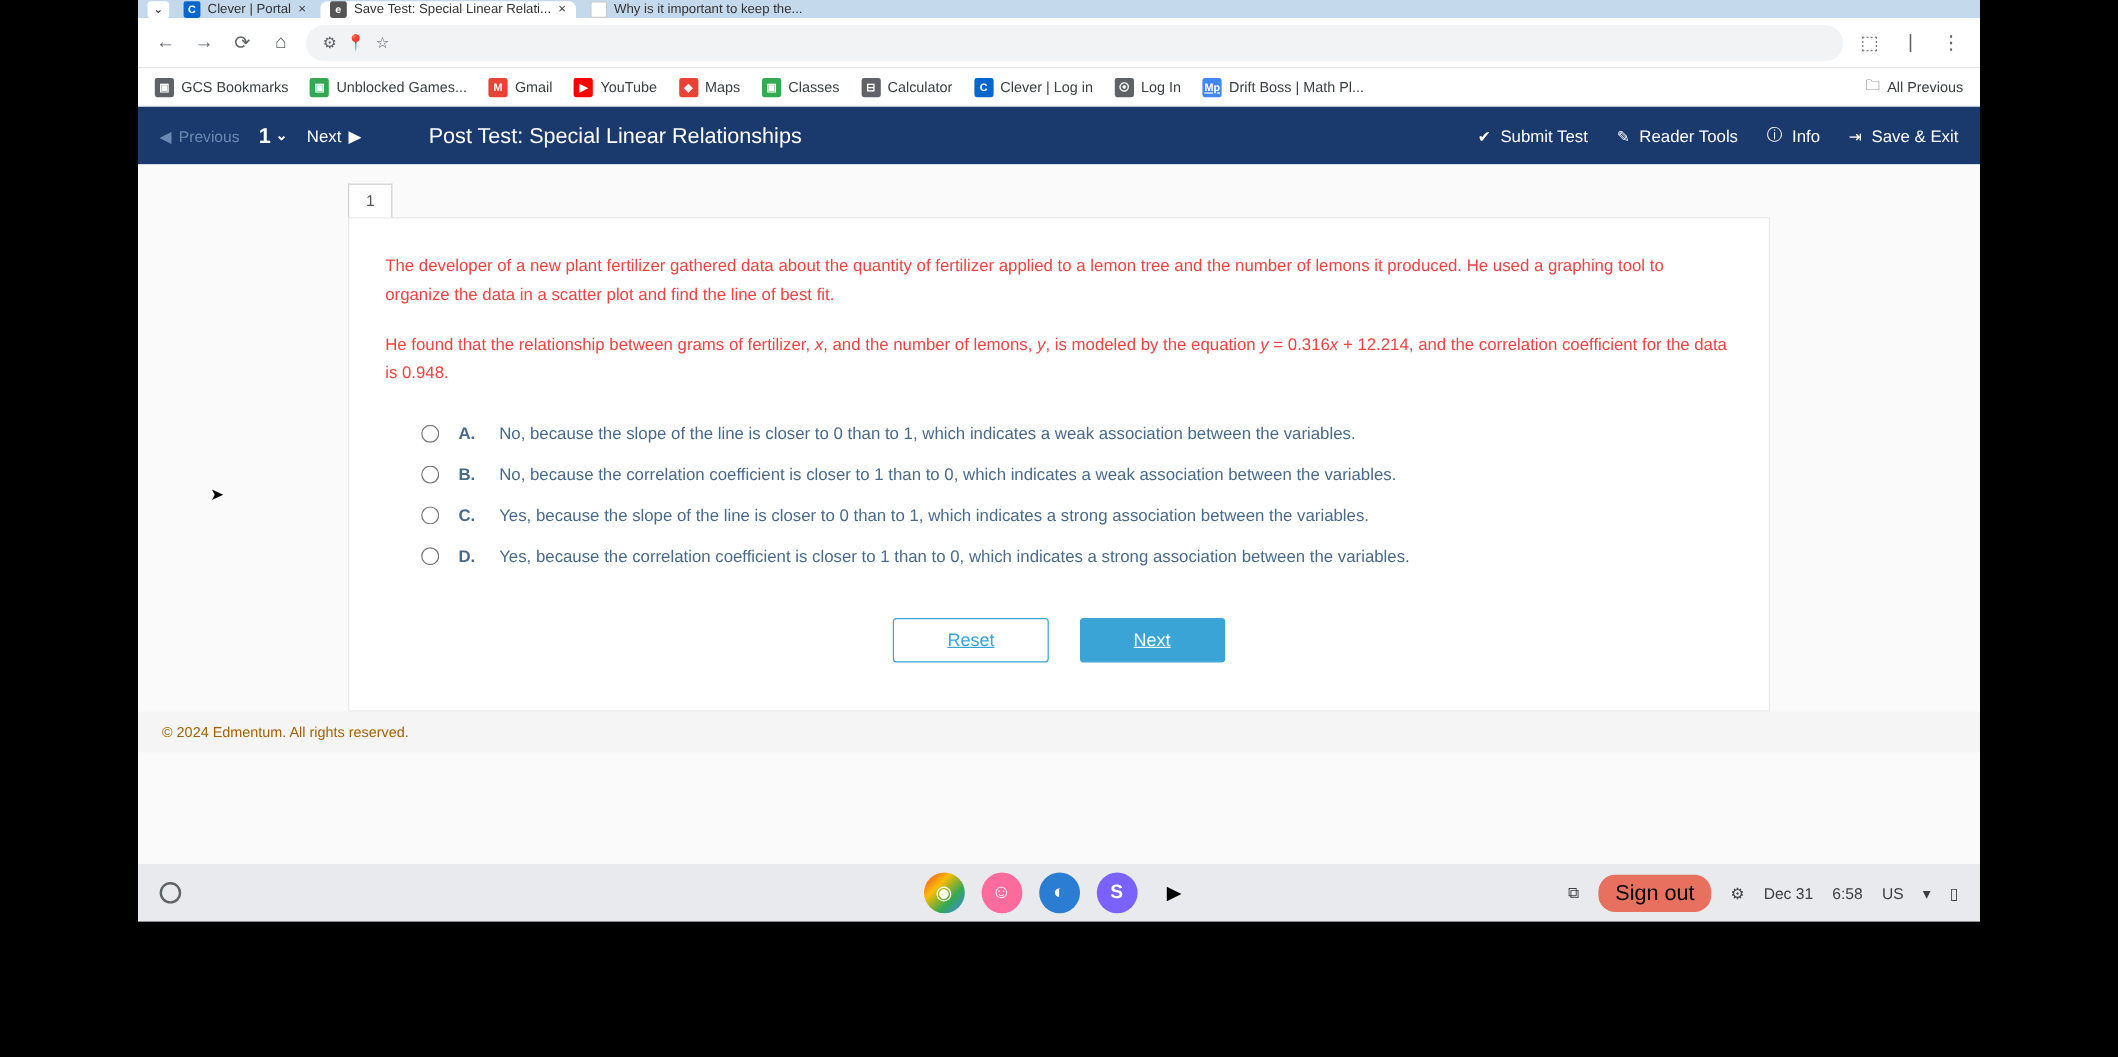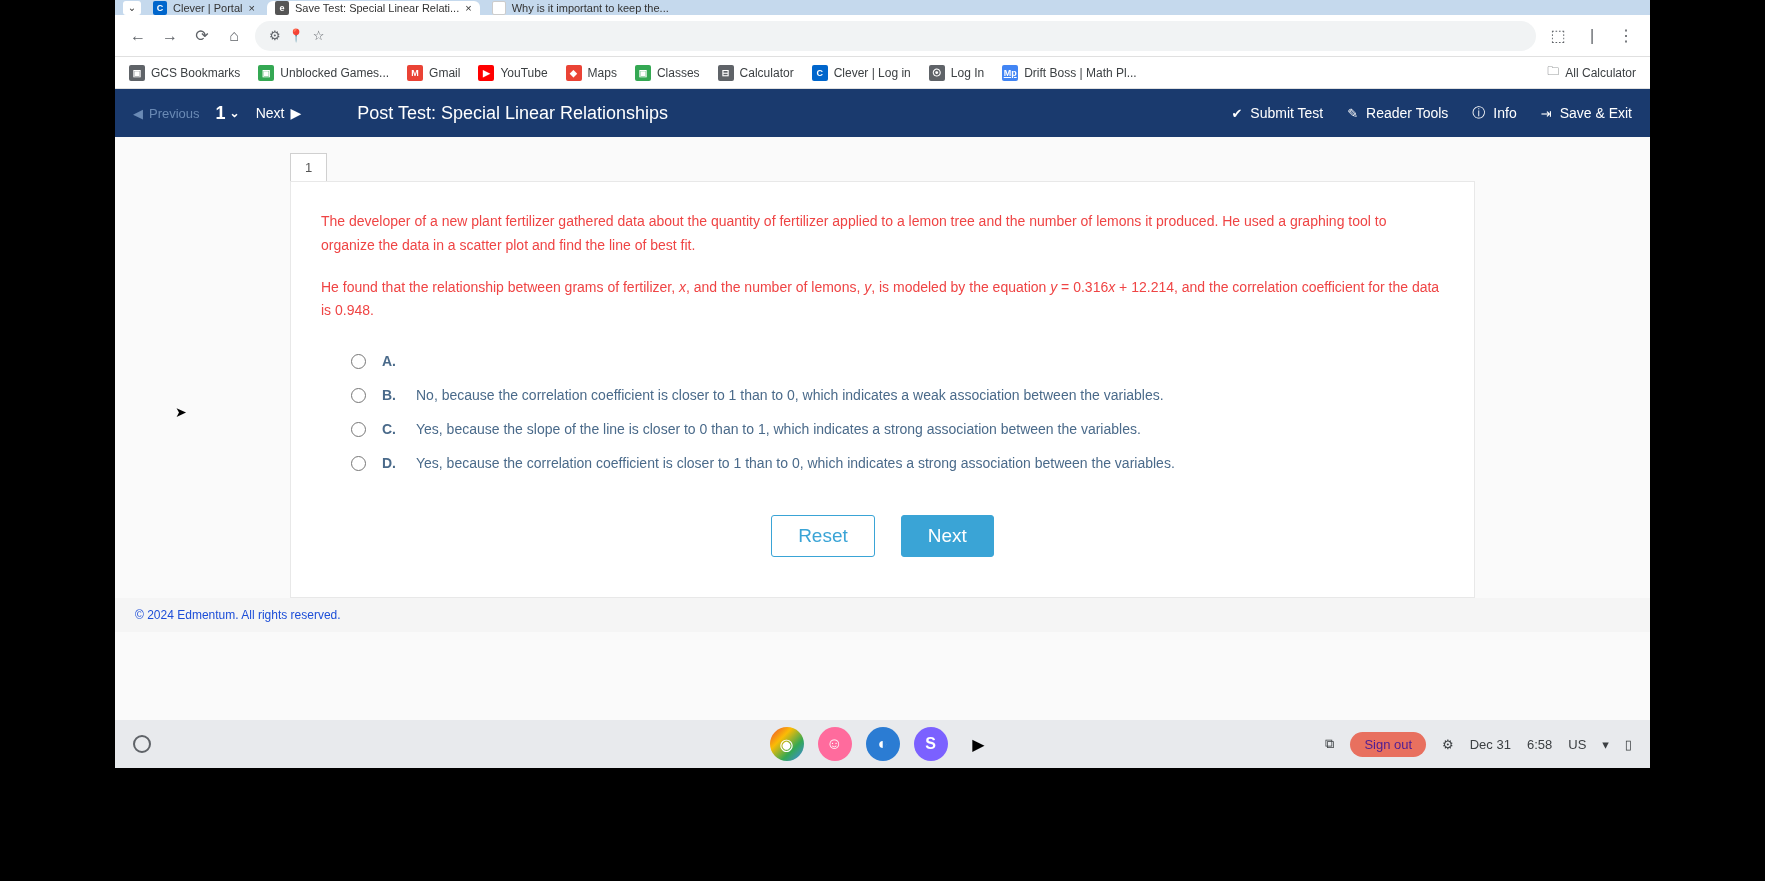--- a/index.html
+++ b/index.html
@@ -57,39 +57,39 @@
 .question-tab { background: #fff; border: 1px solid #d0d0d0; border-bottom: none; padding: 6px 14px; font-size: 13px; color: #555; display: inline-block; margin-left: 175px; margin-top: 16px; }
 .question-box { background: #fff; border: 1px solid #e8e8e8; margin: 0 175px 0 175px; padding: 28px 30px 40px 30px; }
 .q-instruction { font-size: 14px; color: #4a6a8a; margin-bottom: 24px; }
 .q-text { font-size: 14px; color: #ef4444; line-height: 1.7; margin-bottom: 18px; }
 .q-text .math { font-style: italic; }
 .answers { margin-top: 30px; padding-left: 30px; }
 .answer-row { display: flex; align-items: center; gap: 16px; margin-bottom: 18px; font-size: 14px; color: #4a6a8a; }
 .answer-row input[type="radio"] { width: 15px; height: 15px; cursor: pointer; }
 .answer-row .letter { font-weight: bold; min-width: 18px; }
 .btn-row { display: flex; justify-content: center; gap: 26px; margin-top: 44px; }
-.btn { padding: 9px 26px; font-size: 19px; border-radius: 3px; cursor: pointer; }
+.btn { padding: 9px 44px; font-size: 15px; border-radius: 3px; cursor: pointer; text-decoration: underline; }
 .btn-reset { background: #fff; border: 1px solid #3aa4d6; color: #3aa4d6; }
 .btn-next { background: #3aa4d6; border: 1px solid #3aa4d6; color: #fff; }
 
 
-.footer { background: #f5f5f5; padding: 10px 20px; font-size: 12px; color: #1d4ed8; }
+.footer { background: #f5f5f5; padding: 10px 20px; font-size: 12px; color: #a16207; }
 
 
 .taskbar { background: #e8eaed; height: 48px; margin: 0 115px; display: flex; align-items: center; padding: 0 18px; gap: 14px; position: relative; }
 .tb-circle { width: 18px; height: 18px; border: 2px solid #5f6368; border-radius: 50%; cursor: pointer; }
 .tb-center { position: absolute; left: 50%; transform: translateX(-50%); display: flex; gap: 14px; }
 .tb-app { width: 34px; height: 34px; border-radius: 50%; display: flex; align-items: center; justify-content: center; font-size: 16px; cursor: pointer; }
 .tb-app.chrome { background: linear-gradient(135deg, #ea4335, #fbbc05, #34a853, #4285f4); color: #fff; }
 .tb-app.pink { background: #ff6b9d; color: #fff; }
 .tb-app.blue { background: #2b7cd3; color: #fff; }
 .tb-app.purple { background: #7b61ff; color: #fff; font-weight: bold; }
 .tb-app.play { background: transparent; }
 .tb-right { margin-left: auto; display: flex; align-items: center; gap: 16px; font-size: 13px; color: #3c4043; }
-.signout-btn { background: #e8705f; color: #4c1d95; padding: 5px 14px; border-radius: 14px; font-size: 13px; cursor: pointer; }
+.signout-btn { background: #e8705f; color: #000000; padding: 5px 14px; border-radius: 14px; font-size: 18px; cursor: pointer; }
 .tb-ricon { cursor: pointer; }
 
 .cursor-ptr { position: absolute; left: 175px; top: 404px; font-size: 14px; color: #000; z-index: 100; }
 </style>
 </head>
 <body>
 
 <div class="monitor-frame">
 <div class="browser-window">
 
@@ -162,21 +162,21 @@
     <div class="bookmark">
           <span class="bicon li">⦿</span>
           <span>Log In</span>
         </div>
     <div class="bookmark">
           <span class="bicon db">Mp</span>
           <span>Drift Boss | Math Pl...</span>
         </div>
     <div class="all-bookmarks">
           <span>🗀</span>
-          <span>All Calculator</span>
+          <span>All Previous</span>
         </div>
   </div>
 
   <div class="test-header">
     <div class="th-left">
       <div class="th-prev">
             <span>◀</span>
             <span>Previous</span>
           </div>
       <div class="th-q">
@@ -214,20 +214,21 @@
     <div class="question-box">
       <div class="q-text">The developer of a new plant fertilizer gathered data about the quantity of fertilizer applied to a lemon tree and the number of lemons it produced. He used a graphing tool to organize the data in a scatter plot and find the line of best fit.</div>
       <div class="q-text">
         <span>He found that the relationship between grams of fertilizer, </span><span class="math">x</span><span>, and the number of lemons, </span><span class="math">y</span><span>, is modeled by the equation </span><span class="math">y</span><span> = 0.316</span><span class="math">x</span><span> + 12.214, and the correlation coefficient for the data is 0.948.</span>
       </div>
 
       <div class="answers">
         <div class="answer-row">
           <input type="radio" name="ans" style="">
           <span class="letter">A.</span>
+          <span>No, because the slope of the line is closer to 0 than to 1, which indicates a weak association between the variables.</span>
         </div>
         <div class="answer-row">
           <input type="radio" name="ans" style="">
           <span class="letter">B.</span>
           <span>No, because the correlation coefficient is closer to 1 than to 0, which indicates a weak association between the variables.</span>
         </div>
         <div class="answer-row">
           <input type="radio" name="ans" style="">
           <span class="letter">C.</span>
           <span>Yes, because the slope of the line is closer to 0 than to 1, which indicates a strong association between the variables.</span>

